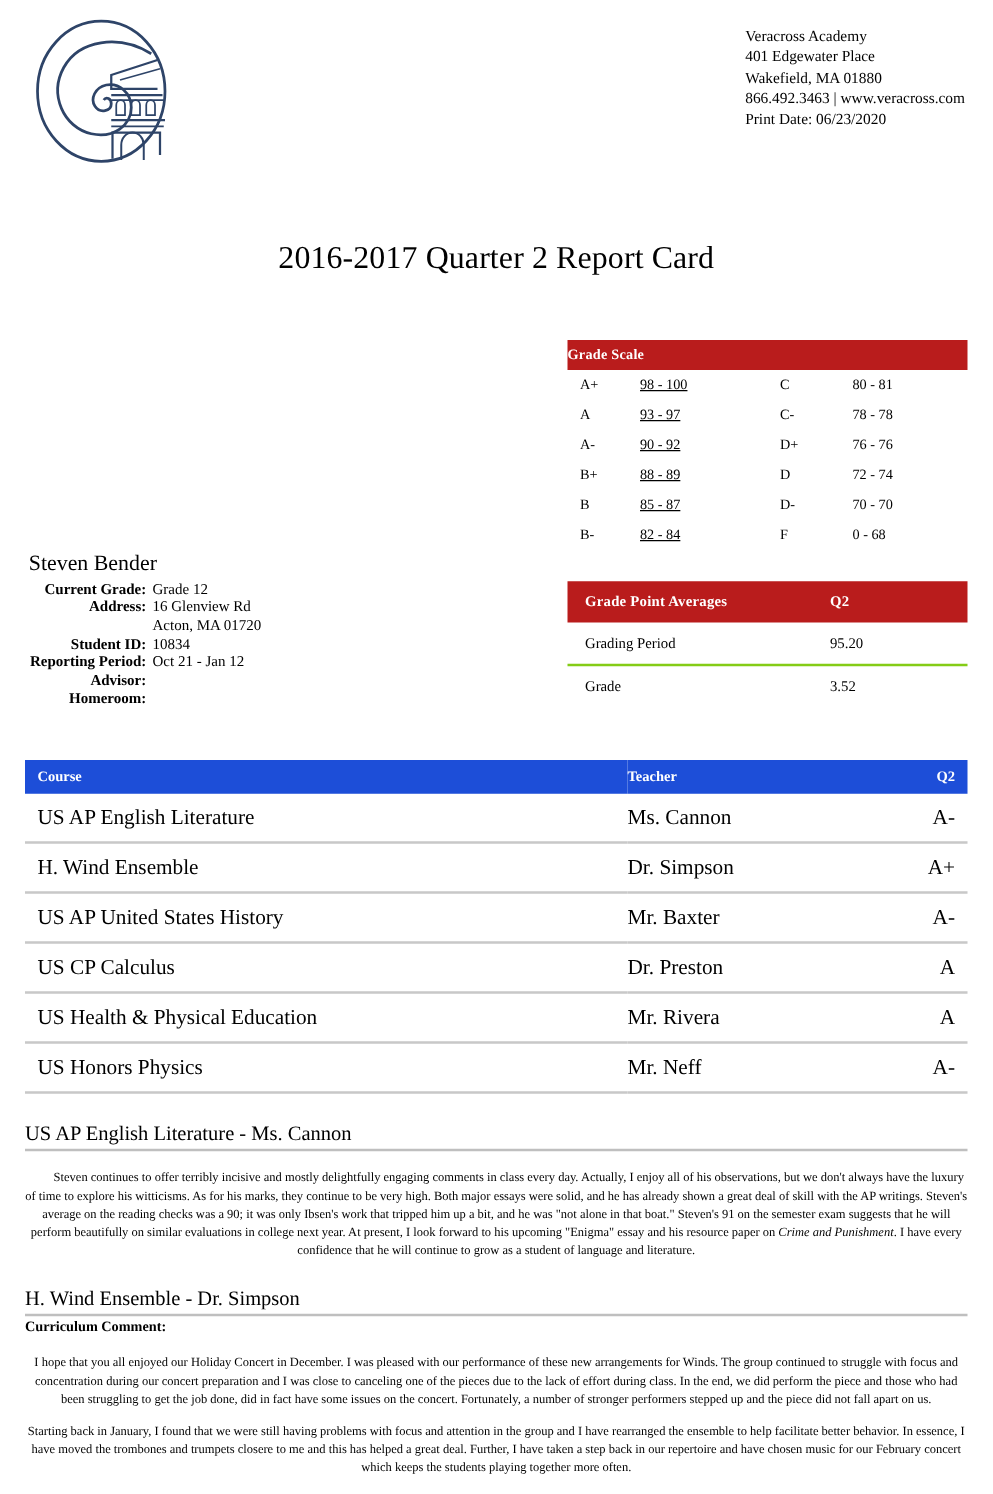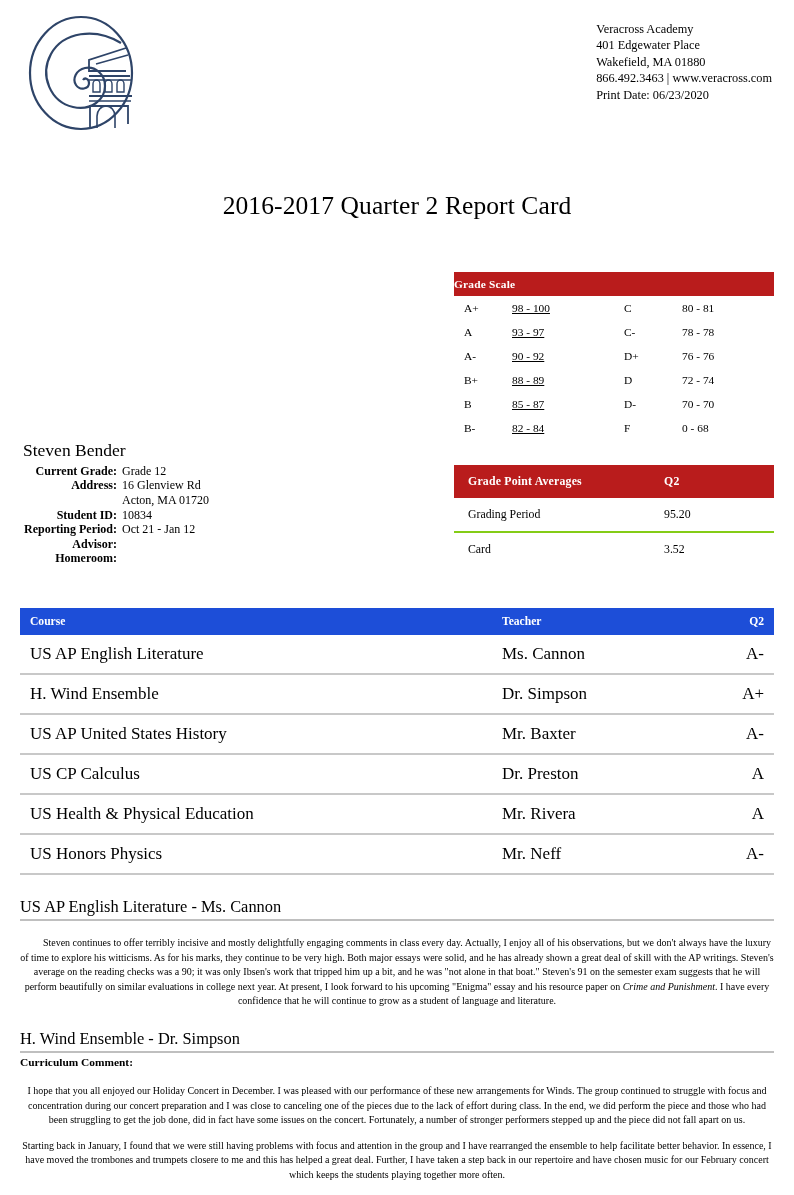--- a/index.html
+++ b/index.html
@@ -290,21 +290,21 @@
           <tbody>
             <tr class="tbl-head">
               <td class="lbl">Grade Point Averages</td>
               <td class="val right-col">Q2</td>
             </tr>
             <tr class="data-row">
               <td class="lbl">Grading Period</td>
               <td class="val">95.20</td>
             </tr>
             <tr class="data-row last">
-              <td class="lbl">Card</td>
+              <td class="lbl">Grade</td>
               <td class="val">3.52</td>
             </tr>
           </tbody>
         </table>
       </div>
 
     </div>
   </div>
 
   <div class="courses-wrap">

